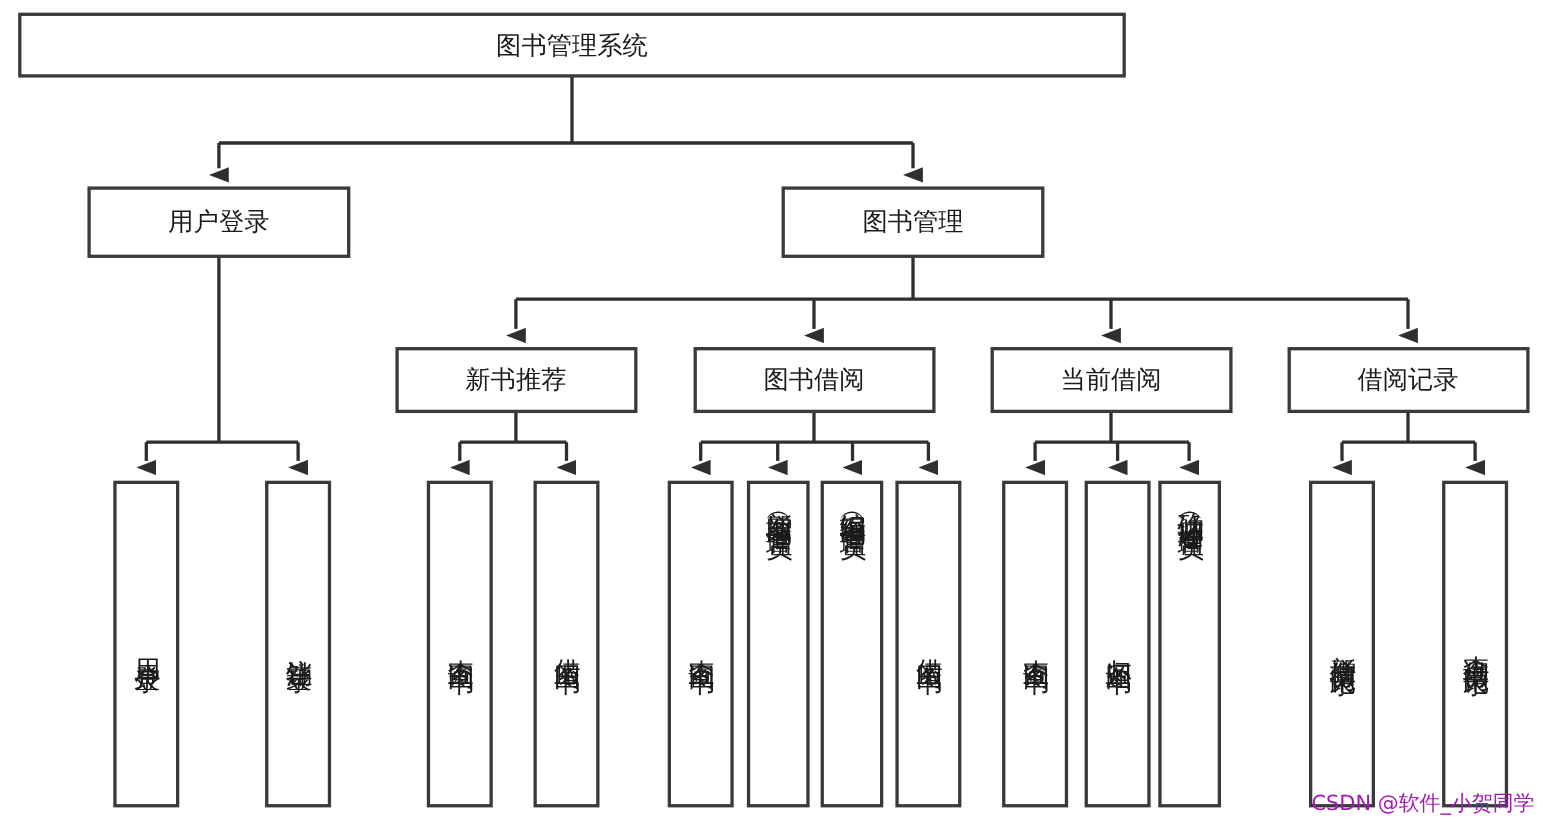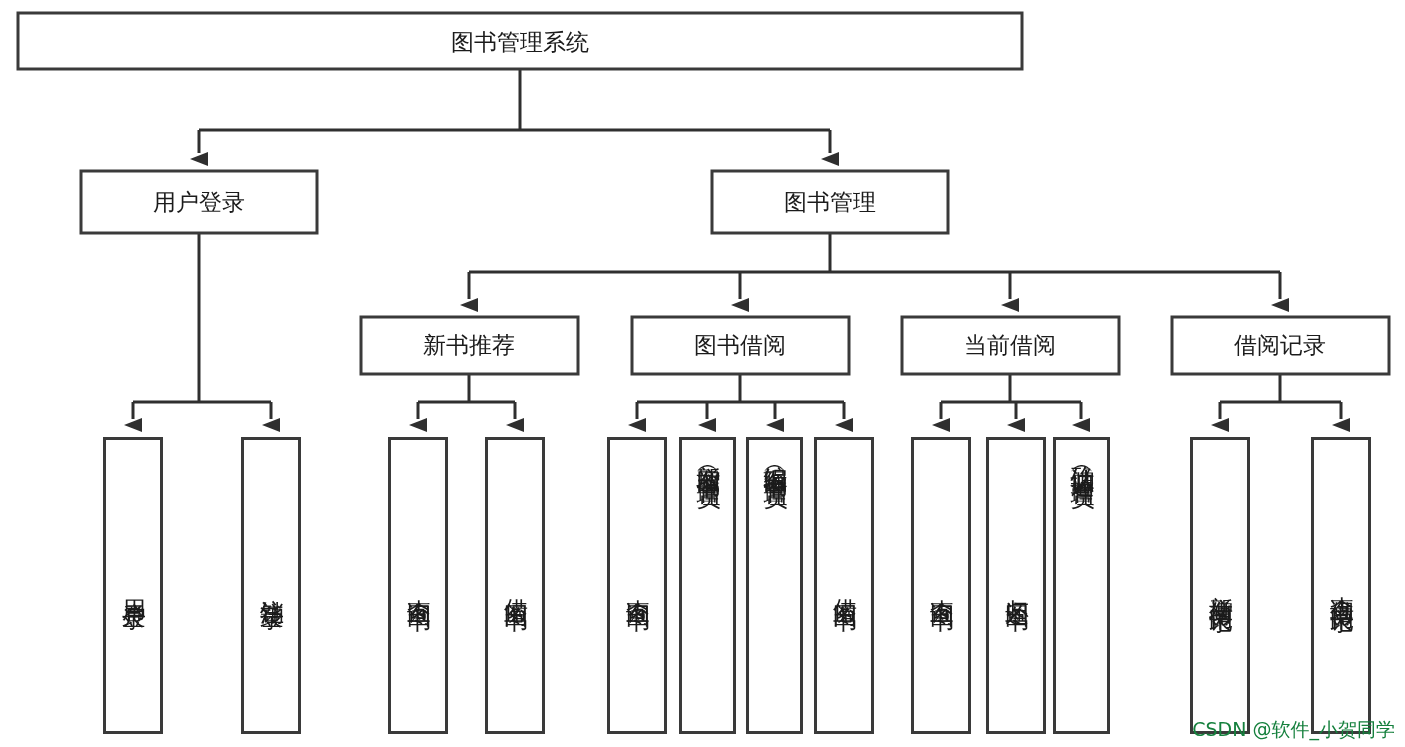--- a/index.html
+++ b/index.html
@@ -72,21 +72,21 @@
   .vnode-label.top-align {
     align-self: flex-start;
     margin-top: 6px;
   }
   #watermark {
     position: absolute;
     right: 10px;
     bottom: 4px;
     font-family: "DejaVu Sans", "Liberation Sans", sans-serif;
     font-size: 19px;
-    color: #15803d;
+    color: #a21caf;
     white-space: nowrap;
     user-select: none;
   }
 </style>
 </head>
 <body>
 
 <div id="diagram-root">
 
   <svg id="flow" viewBox="0 0 1405 747">

